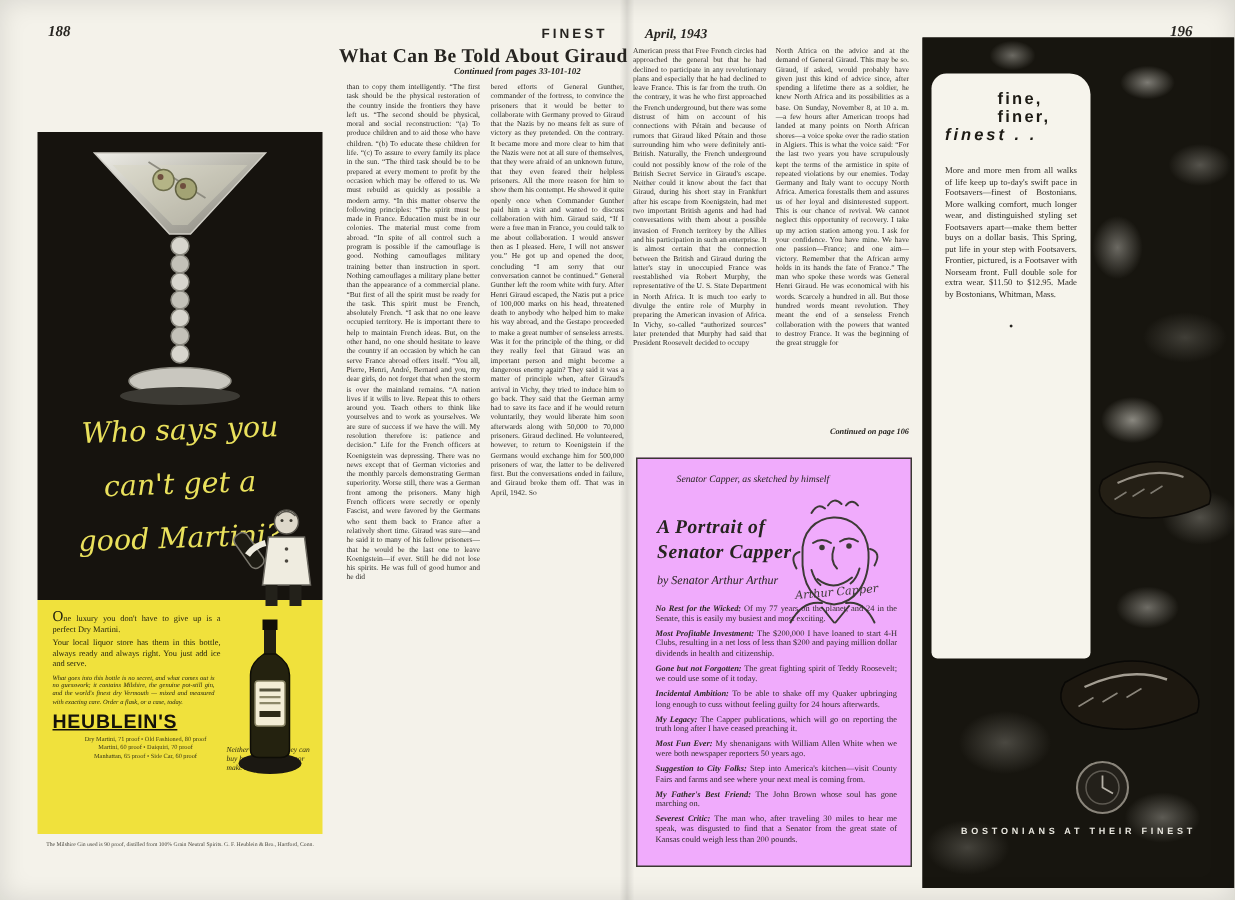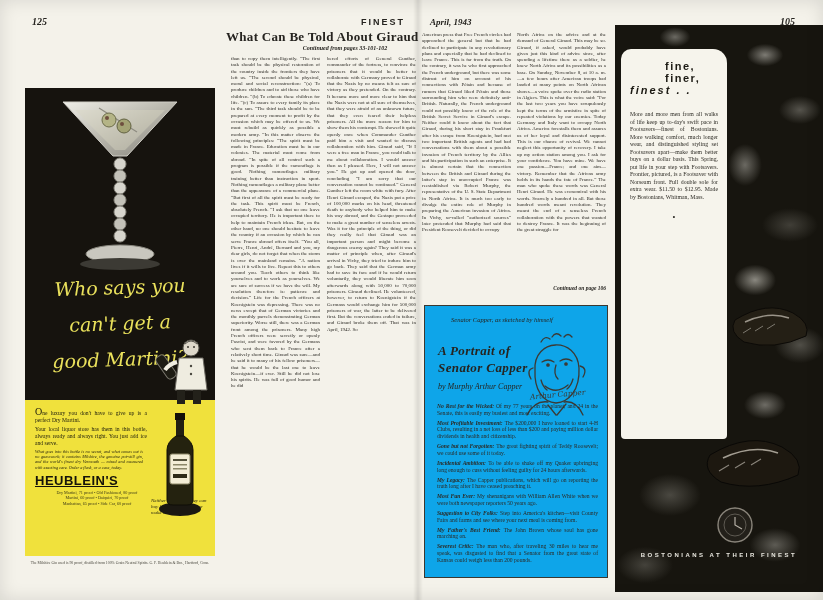--- a/index.html
+++ b/index.html
@@ -47,21 +47,21 @@
   .m-brand2{font:italic 15px "DejaVu Serif",serif;} 
   .m-brand3{font:bold 8.5px "Liberation Sans",sans-serif;letter-spacing:1px;}
   .m-proofs{margin-top:2px;width:124px;font-size:4.2px;line-height:5.6px;text-align:center;color:#3c3a18;}
   .m-slogan{position:absolute;right:6px;top:98px;width:58px;font:italic 5px "Liberation Serif",serif;
             line-height:6.2px;color:#2c2a12;}
   .m-bottle{position:absolute;right:12px;top:12px;}
   .m-footnote{margin-top:5px;width:190px;font-size:3.8px;text-align:center;color:#4a483f;}
 
   
   .capper-box{position:absolute;left:424px;top:305px;width:184px;height:273px;
-              background:#0ea5e9;border:1px solid #3a3832;box-sizing:border-box;}
+              background:#f0abfc;border:1px solid #3a3832;box-sizing:border-box;}
   .cap-caption{position:absolute;left:26px;top:10px;font:italic 6.5px "Liberation Serif",serif;}
   .cap-title{position:absolute;left:13px;top:36px;font:italic bold 13px "Liberation Serif",serif;
              line-height:17px;letter-spacing:.4px;}
   .cap-byline{position:absolute;left:13px;top:76px;font:italic 8px "Liberation Serif",serif;}
   .cap-sketch{position:absolute;right:6px;top:14px;}
   .cap-sign{position:absolute;right:22px;top:84px;font:italic 7.5px "DejaVu Serif",serif;
             transform:rotate(-5deg);color:#3c3a35;}
   .cap-items{position:absolute;left:12px;top:97px;width:161px;}
   .cap-item{font-size:5.6px;line-height:6.8px;margin-bottom:3.1px;text-align:justify;color:#2c2a25;}
   .cap-label{font-style:italic;font-weight:bold;}
@@ -92,24 +92,24 @@
             font:italic 26px "DejaVu Serif",serif;color:#f2f0e9;text-shadow:0 0 3px rgba(0,0,0,.6);}
   .s-tagline{position:absolute;left:0;bottom:34px;width:100%;text-align:center;
              font:bold 6px "Liberation Sans",sans-serif;letter-spacing:2.5px;color:#e8e6de;}
 </style>
 </head>
 <body>
 
 <div class="canvas">
   <div class="gutter"></div>
 
-  <div class="folio l">125</div>
+  <div class="folio l">188</div>
   <div class="masthead">FINEST</div>
   <div class="issue">April, 1943</div>
-  <div class="folio r">105</div>
+  <div class="folio r">196</div>
 
   <div class="martini-ad">
     <div class="m-black">
       <svg class="m-glass" width="150" height="184" viewBox="0 0 150 184">
         <defs>
           <linearGradient id="gbowl" x1="0" y1="0" x2="1" y2="1">
             <stop offset="0" stop-color="#efeee8"></stop>
               <stop offset=".5" stop-color="#b9b7ad"></stop>
               <stop offset="1" stop-color="#84827a"></stop>
           </linearGradient>
@@ -181,21 +181,21 @@
   <div class="col c3">American press that Free French circles had approached the general but that he had declined to participate in any revolutionary plans and especially that he had declined to leave France. This is far from the truth. On the contrary, it was he who first approached the French underground, but there was some distrust of him on account of his connections with Pétain and because of rumors that Giraud liked Pétain and those surrounding him who were definitely anti-British. Naturally, the French underground could not possibly know of the role of the British Secret Service in Giraud's escape. Neither could it know about the fact that Giraud, during his short stay in Frankfurt after his escape from Koenigstein, had met two important British agents and had had conversations with them about a possible invasion of French territory by the Allies and his participation in such an enterprise. It is almost certain that the connection between the British and Giraud during the latter's stay in unoccupied France was reestablished via Robert Murphy, the representative of the U. S. State Department in North Africa. It is much too early to divulge the entire role of Murphy in preparing the American invasion of Africa. In Vichy, so-called “authorized sources” later pretended that Murphy had said that President Roosevelt decided to occupy</div>
   <div class="col c4">North Africa on the advice and at the demand of General Giraud. This may be so. Giraud, if asked, would probably have given just this kind of advice since, after spending a lifetime there as a soldier, he knew North Africa and its possibilities as a base. On Sunday, November 8, at 10 a. m.—a few hours after American troops had landed at many points on North African shores—a voice spoke over the radio station in Algiers. This is what the voice said: “For the last two years you have scrupulously kept the terms of the armistice in spite of repeated violations by our enemies. Today Germany and Italy want to occupy North Africa. America forestalls them and assures us of her loyal and disinterested support. This is our chance of revival. We cannot neglect this opportunity of recovery. I take up my action station among you. I ask for your confidence. You have mine. We have one passion—France; and one aim—victory. Remember that the African army holds in its hands the fate of France.” The man who spoke these words was General Henri Giraud. He was economical with his words. Scarcely a hundred in all. But those hundred words meant revolution. They meant the end of a senseless French collaboration with the powers that wanted to destroy France. It was the beginning of the great struggle for</div>
   <div class="continued">Continued on page 106</div>
 
   <div class="capper-box">
     <div class="cap-caption">Senator Capper, as sketched by himself</div>
     <div class="cap-title">
       <div>A Portrait of</div>
       <div>Senator Capper</div>
     </div>
-    <div class="cap-byline">by Murphy Arthur Capper</div>
+    <div class="cap-byline">by Senator Arthur Arthur</div>
     <svg class="cap-sketch" width="92" height="96" viewBox="0 0 92 96" fill="none" stroke="#3c3a35" stroke-width="1.3" stroke-linecap="round">
       <path d="M26,50 C24,18 68,16 70,48 C71,70 60,82 47,83 C34,82 25,70 26,50 Z"></path>
       <path d="M24,48 q-7,2 -2,11"></path>
       <path d="M71,46 q8,2 3,11"></path>
       <path d="M32,22 q4,-7 9,-3 M43,17 q4,-6 9,-1 M55,17 q4,-5 8,0"></path>
       <path d="M33,42 q6,-4 12,0 M51,41 q6,-4 12,0"></path>
       <circle cx="39" cy="45" r="1.2" fill="#3c3a35"></circle>
       <circle cx="57" cy="44" r="1.2" fill="#3c3a35"></circle>
       <path d="M47,45 q-3,9 2,14"></path>
       <path d="M36,66 q11,9 23,-1"></path>

